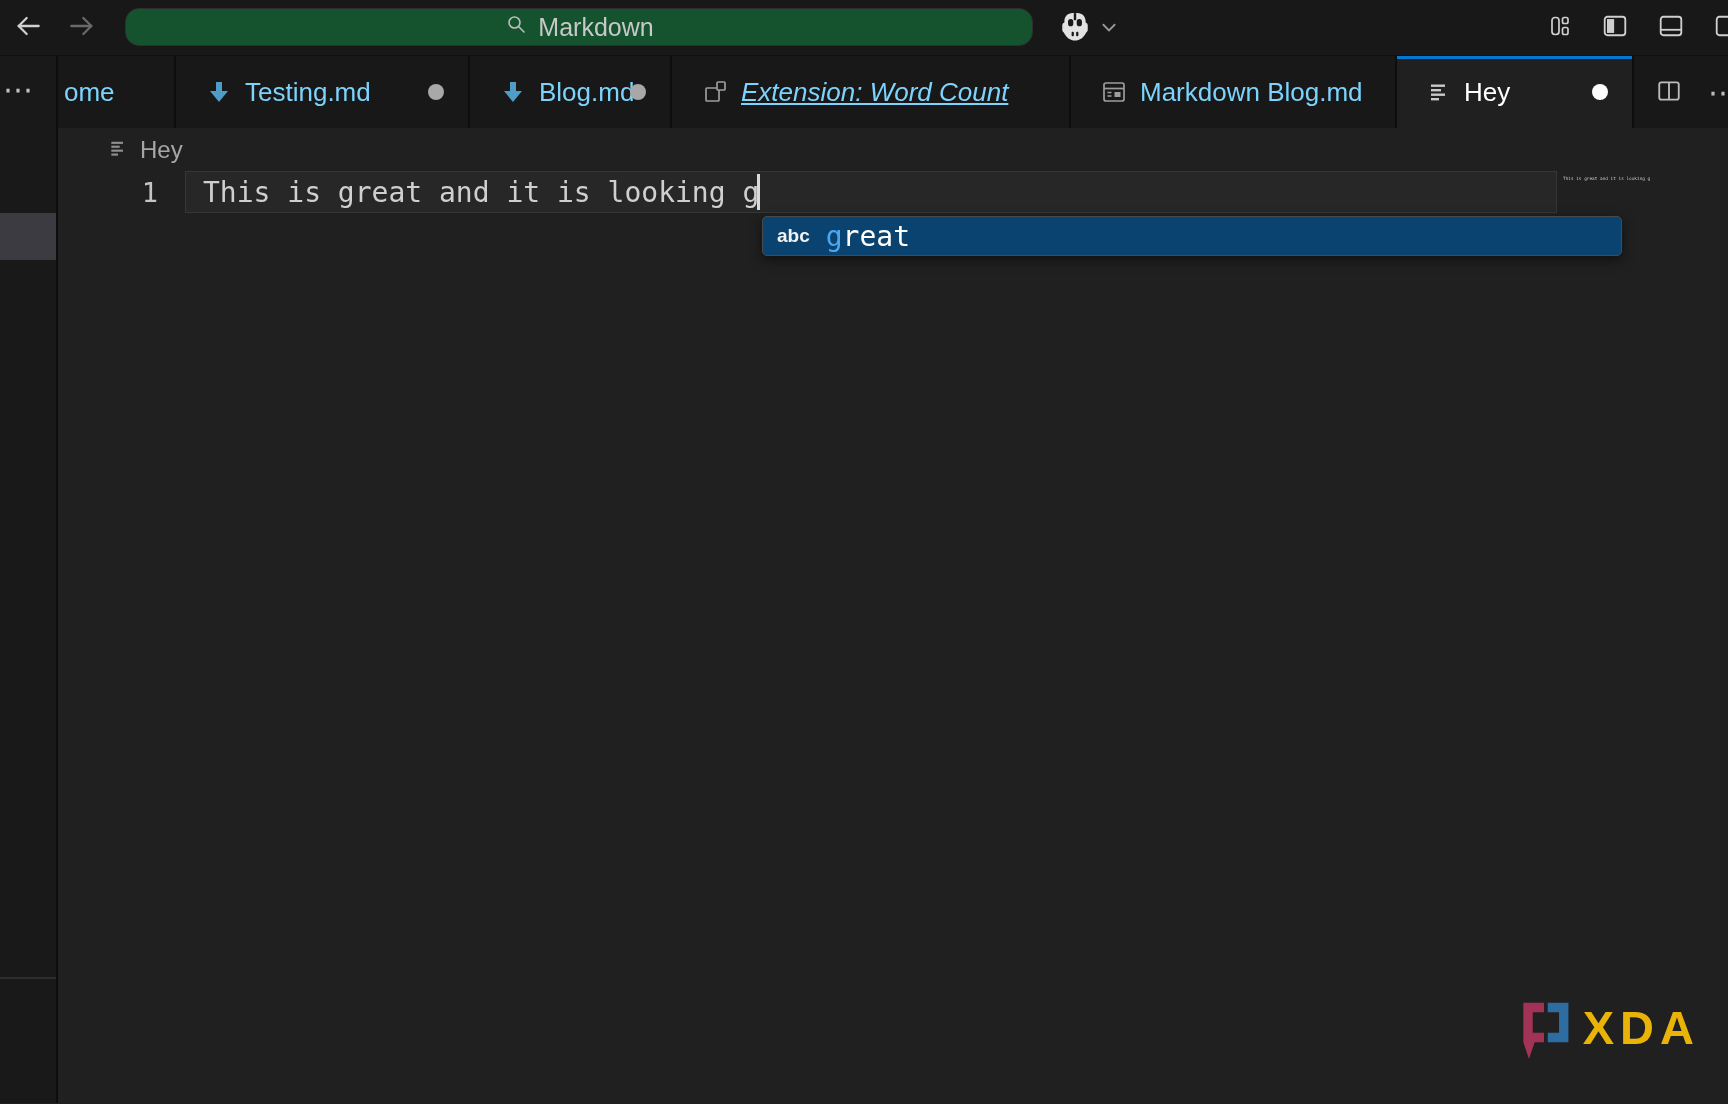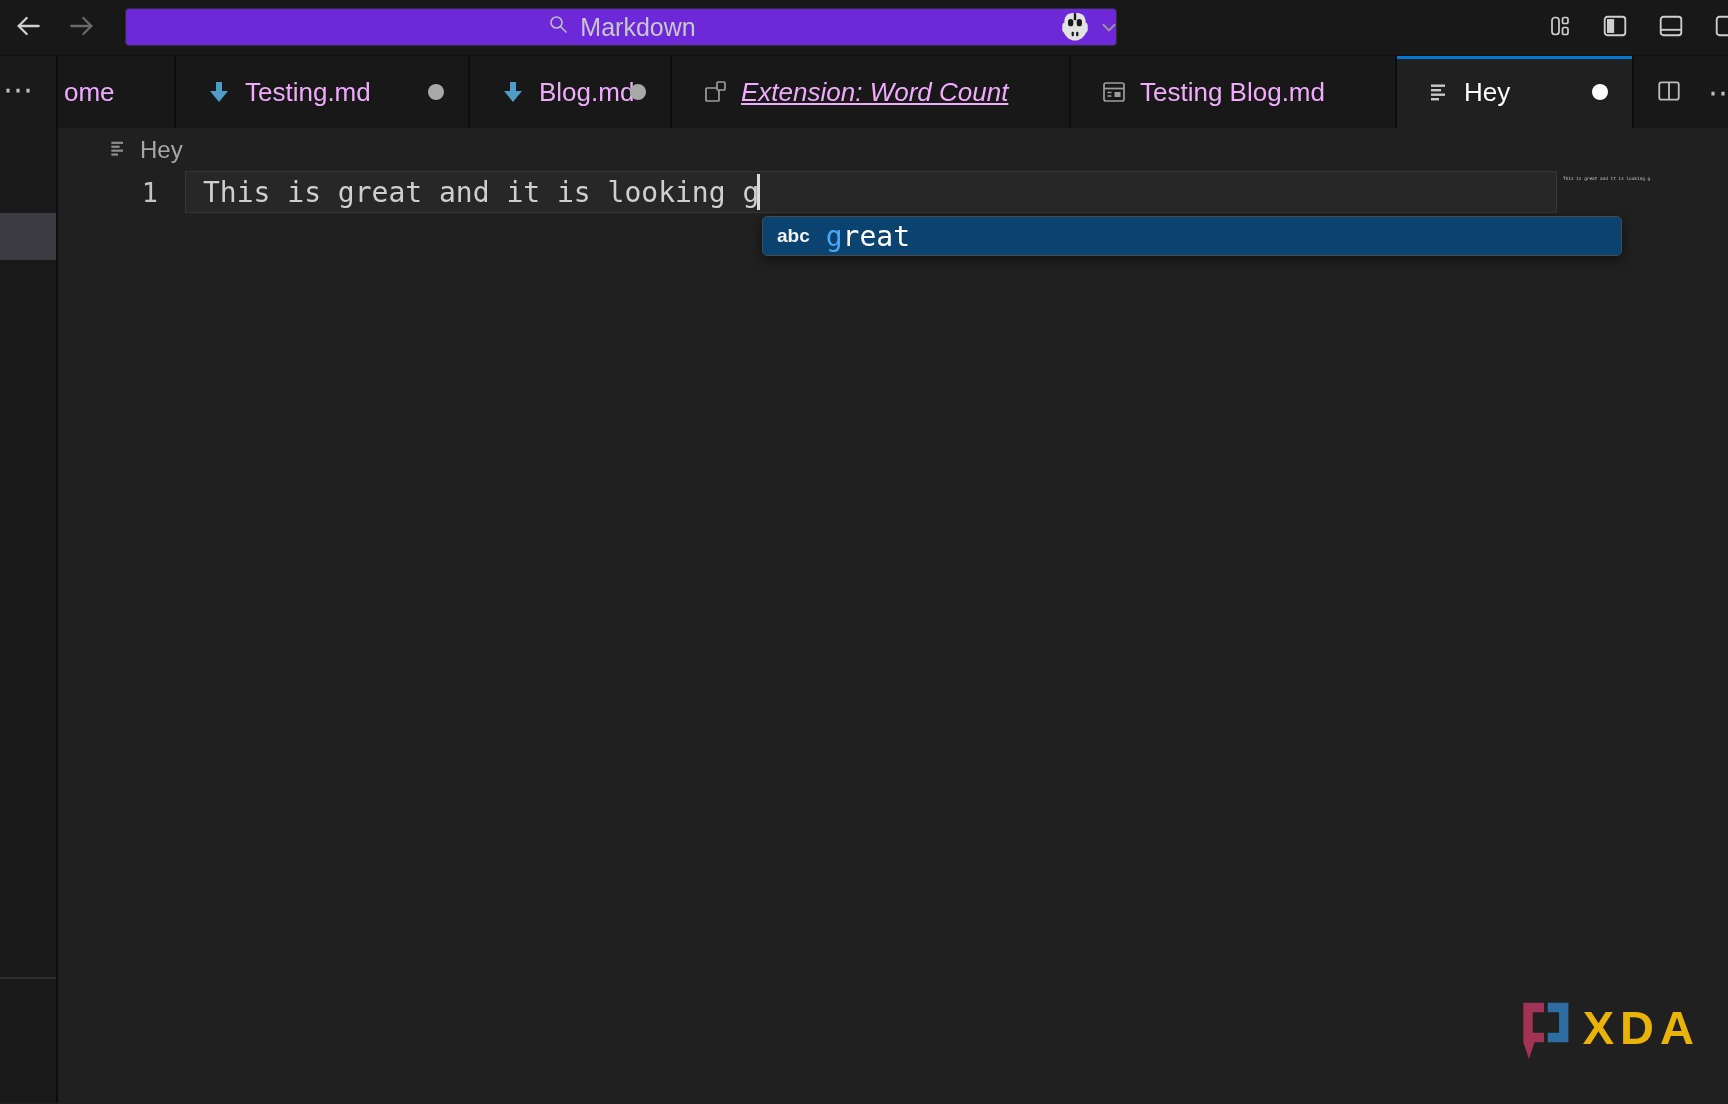--- a/index.html
+++ b/index.html
@@ -4,40 +4,40 @@
 <style>
   * { margin:0; padding:0; box-sizing:border-box; }
   html,body { width:1728px; height:1104px; overflow:hidden; background:#202020;
               font-family:"Liberation Sans", sans-serif; }
   .window { position:relative; width:1728px; height:1104px; background:#202020; }
 
   
   .titlebar { position:relative; height:56px; background:#181818; border-bottom:1px solid #111; }
   .nav-arrows { position:absolute; left:12px; top:0; height:100%; display:flex; align-items:center; gap:22px; }
   .icon-btn { display:flex; align-items:center; justify-content:center; cursor:pointer; background:none; border:none; }
-  .command-center { position:absolute; left:125px; top:8px; width:992px; height:38px;
-                    background:#6d28d9; border:1px solid #2f2f2f; border-radius:4px;
+  .command-center { position:absolute; left:125px; top:8px; width:908px; height:38px;
+                    background:#14532d; border:1px solid #2f2f2f; border-radius:14px;
                     display:flex; align-items:center; justify-content:center; gap:10px;
                     color:#c8c8c8; font-size:25px; cursor:pointer; }
   .copilot-btn { position:absolute; left:1058px; top:10px; display:flex; align-items:center; gap:8px; cursor:pointer; }
   .layout-controls { position:absolute; left:1548px; top:0; height:100%; display:flex; align-items:center; gap:30px; }
 
   
   .main-row { display:flex; height:1047px; }
   .left-strip { position:relative; width:58px; flex:0 0 58px; background:#191919; border-right:2px solid #0d0d0d; }
   .strip-more { margin:16px 0 0 3px; color:#c0c0c0; font-size:30px; letter-spacing:1px; cursor:pointer; }
   .strip-handle { position:absolute; top:157px; left:0; width:100%; height:47px; background:#3b3b41; cursor:pointer; }
   .strip-divider { position:absolute; top:921px; left:0; width:100%; height:2px; background:#2e2e2e; }
 
   .editor-column { flex:1; display:flex; flex-direction:column; min-width:0; }
 
   
   .tabbar { height:72px; background:#181818; display:flex; align-items:stretch; }
   .tab { position:relative; display:flex; align-items:center; border-right:2px solid #0d0d0d;
-         color:#f0abfc; font-size:26px; cursor:pointer; flex:0 0 auto; }
+         color:#7dd3fc; font-size:26px; cursor:pointer; flex:0 0 auto; }
   .tab .tab-icon { margin-left:30px; display:flex; }
   .tab .tab-label { margin-left:13px; white-space:nowrap; }
   .tab.partial .tab-label { margin-left:6px; }
   .tab.italic .tab-label { font-style:italic;text-decoration:underline; }
   .tab .mod-dot { position:absolute; right:24px; top:50%; margin-top:-8px; width:16px; height:16px;
                   border-radius:50%; background:#a8a8a8; cursor:pointer; }
   .tab.active { background:#202020; color:#ffffff; box-shadow:inset 0 3px 0 #0078d4; border-right-color:#0d0d0d; }
   .tab.active .mod-dot { background:#ffffff; }
   .tab-actions { margin-left:22px; display:flex; align-items:center; gap:26px; color:#bdbdbd; }
   .more-dots { font-size:30px; color:#bdbdbd; letter-spacing:1px; cursor:pointer; white-space:nowrap; }
@@ -207,21 +207,21 @@
 
         <div class="tab" style="width:326px">
           <span class="tab-icon">
             <svg width="26" height="26" viewBox="0 0 26 26" fill="none" stroke="#9d9d9d" stroke-width="1.7">
                 <rect x="3" y="4" width="20" height="18" rx="2"></rect>
                 <path d="M3 9.5h20"></path>
                 <rect x="13.5" y="13" width="6" height="5" fill="#9d9d9d" stroke="none"></rect>
                 <path d="M6.5 13.5h4M6.5 17h4"></path>
               </svg>
           </span>
-          <span class="tab-label">Testing Blog.md</span>
+          <span class="tab-label">Markdown Blog.md</span>
         </div>
 
         <div class="tab active" style="width:237px">
           <span class="tab-icon">
             <svg width="24" height="24" viewBox="0 0 24 24">
                 <g fill="#c9c9c9">
                   <rect x="4" y="4.5" width="14" height="2.4"></rect>
                   <rect x="4" y="9" width="10" height="2.4"></rect>
                   <rect x="4" y="13.5" width="14" height="2.4"></rect>
                   <rect x="4" y="18" width="8" height="2.4"></rect>

